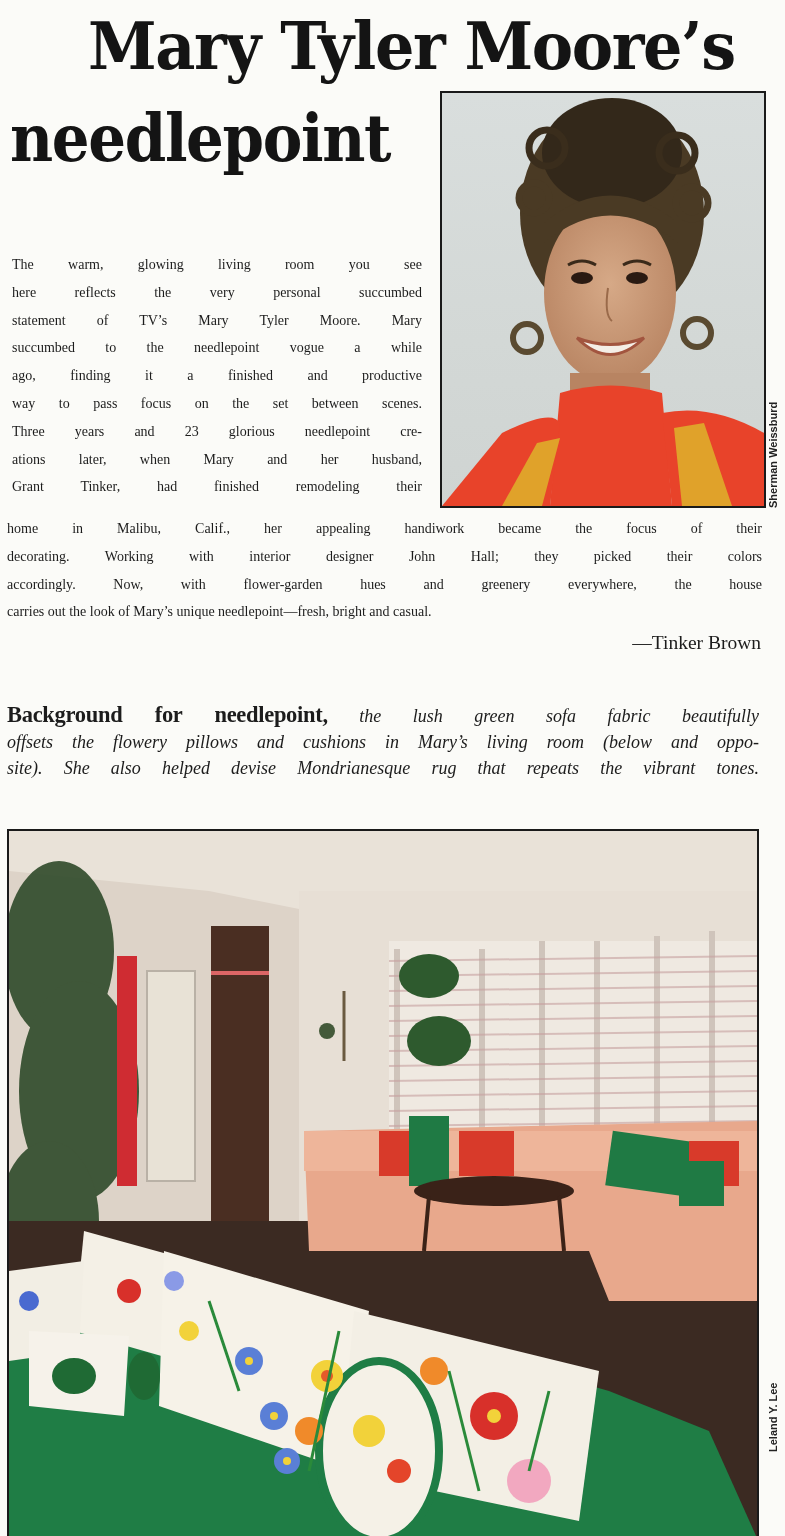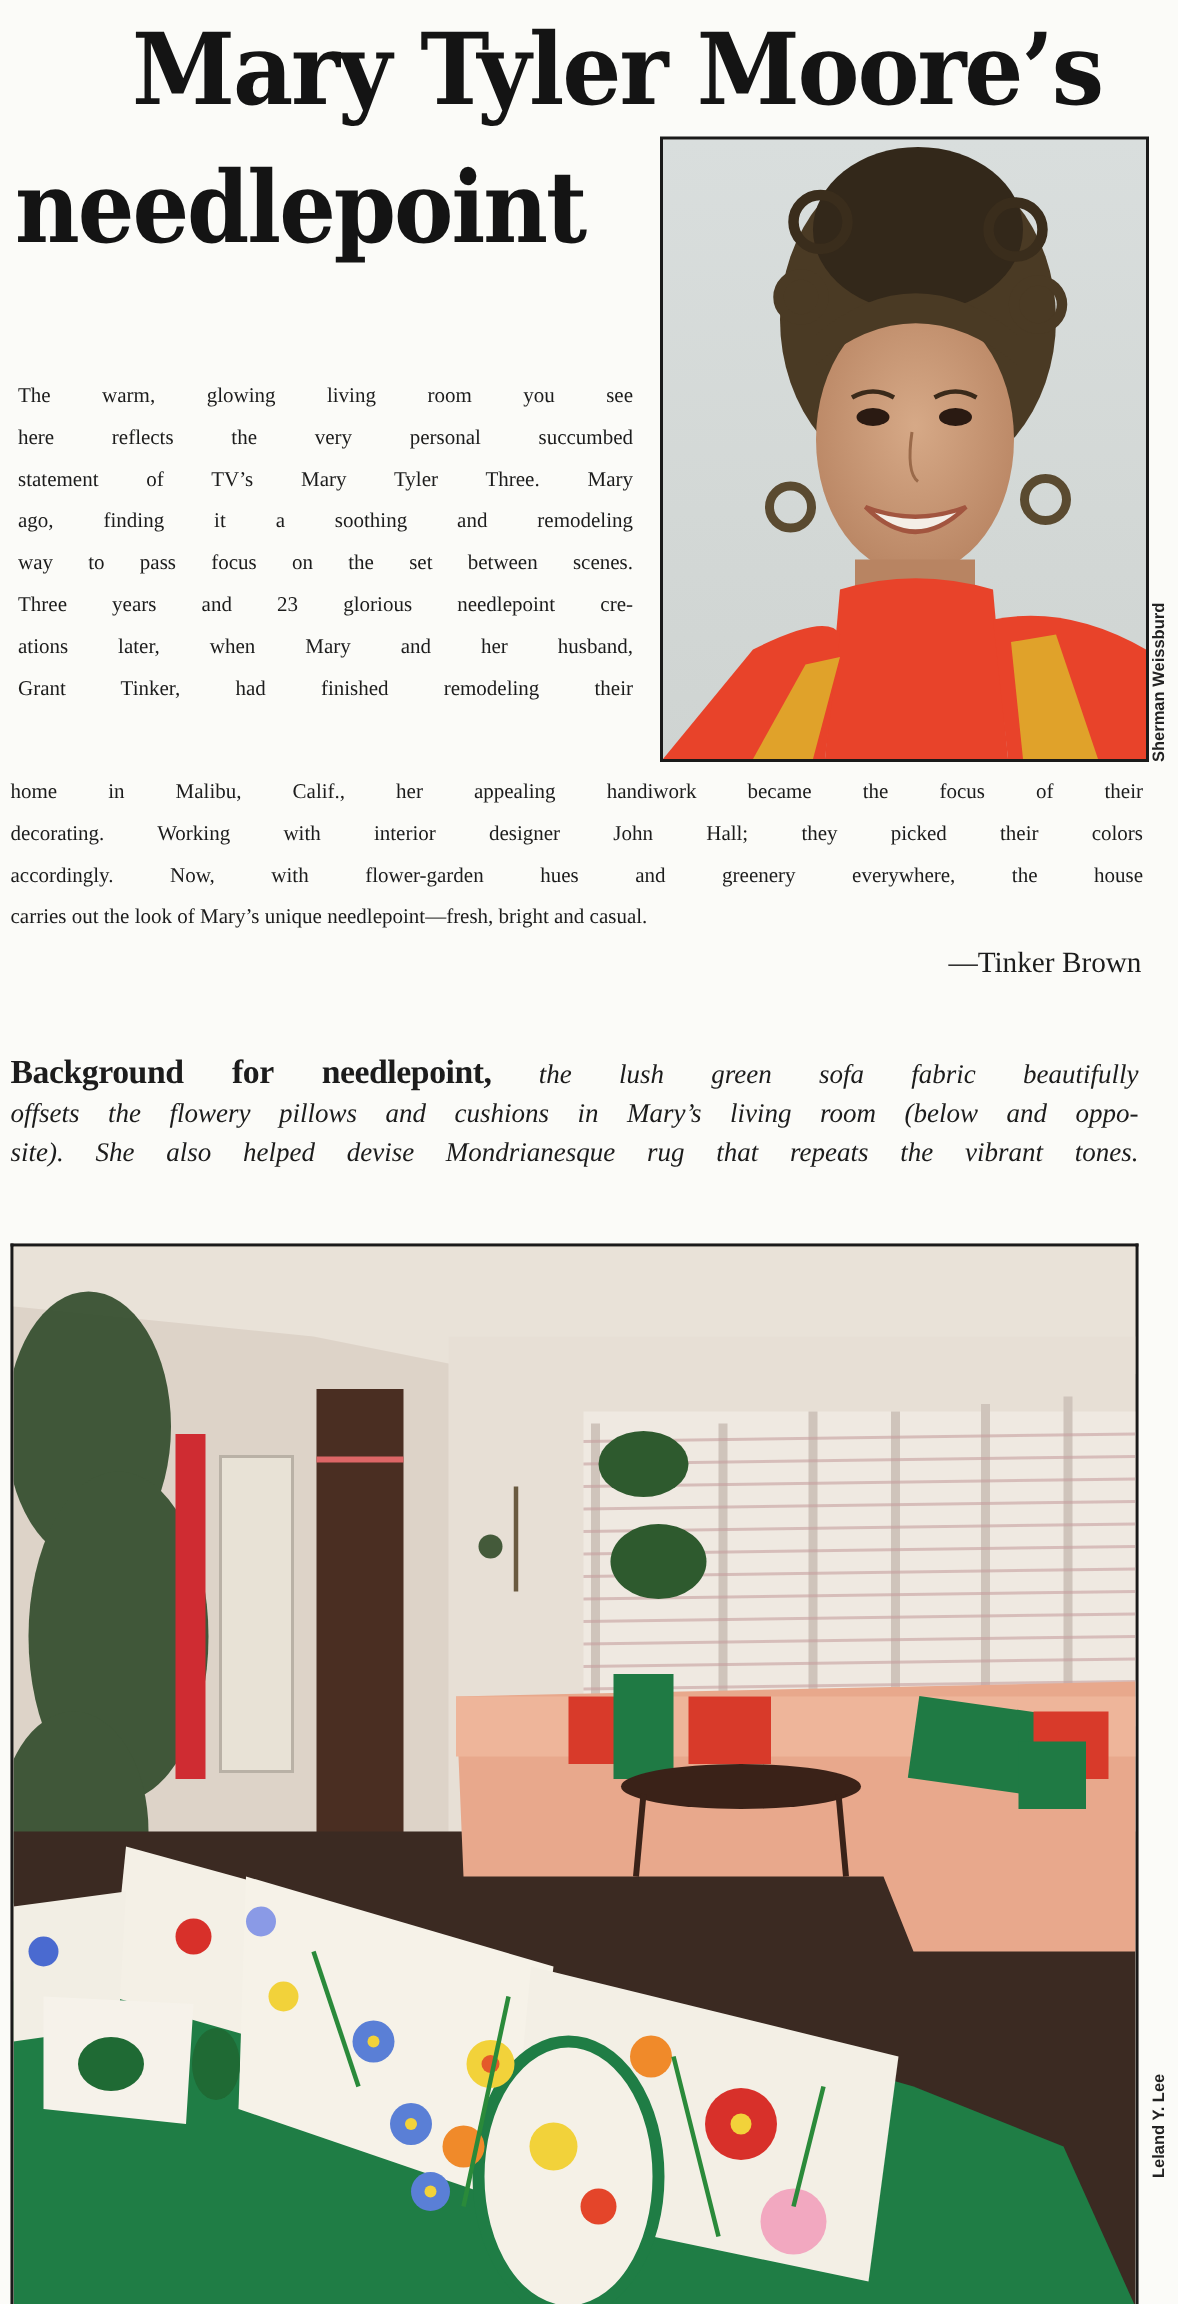--- a/index.html
+++ b/index.html
@@ -94,22 +94,23 @@
     <path d="M322 413 L322 340 Q270 310 220 320 L230 413 Z" fill="#e8432a"></path>
     <path d="M60 413 L95 350 L118 345 L100 413 Z" fill="#e0a22a"></path>
     <path d="M240 413 L232 335 L262 330 L290 413 Z" fill="#e0a22a"></path>
   </svg>
 </div>
 <div class="credit" id="credit1">Sherman Weissburd</div>
 
 <p class="body-text" id="intro">
   <span class="line">The warm, glowing living room you see</span>
   <span class="line">here reflects the very personal succumbed</span>
-  <span class="line">statement of TV’s Mary Tyler Three. Mary</span>
-  <span class="line">ago, finding it a soothing and remodeling</span>
+  <span class="line">statement of TV’s Mary Tyler Moore. Mary</span>
+  <span class="line">succumbed to the needlepoint vogue a while</span>
+  <span class="line">ago, finding it a finished and productive</span>
   <span class="line">way to pass focus on the set between scenes.</span>
   <span class="line">Three years and 23 glorious needlepoint cre-</span>
   <span class="line">ations later, when Mary and her husband,</span>
   <span class="line">Grant Tinker, had finished remodeling their</span>
 </p>
 
 <p class="body-text" id="intro2">
   <span class="line">home in Malibu, Calif., her appealing handiwork became the focus of their</span>
   <span class="line">decorating. Working with interior designer John Hall; they picked their colors</span>
   <span class="line">accordingly. Now, with flower-garden hues and greenery everywhere, the house</span>

